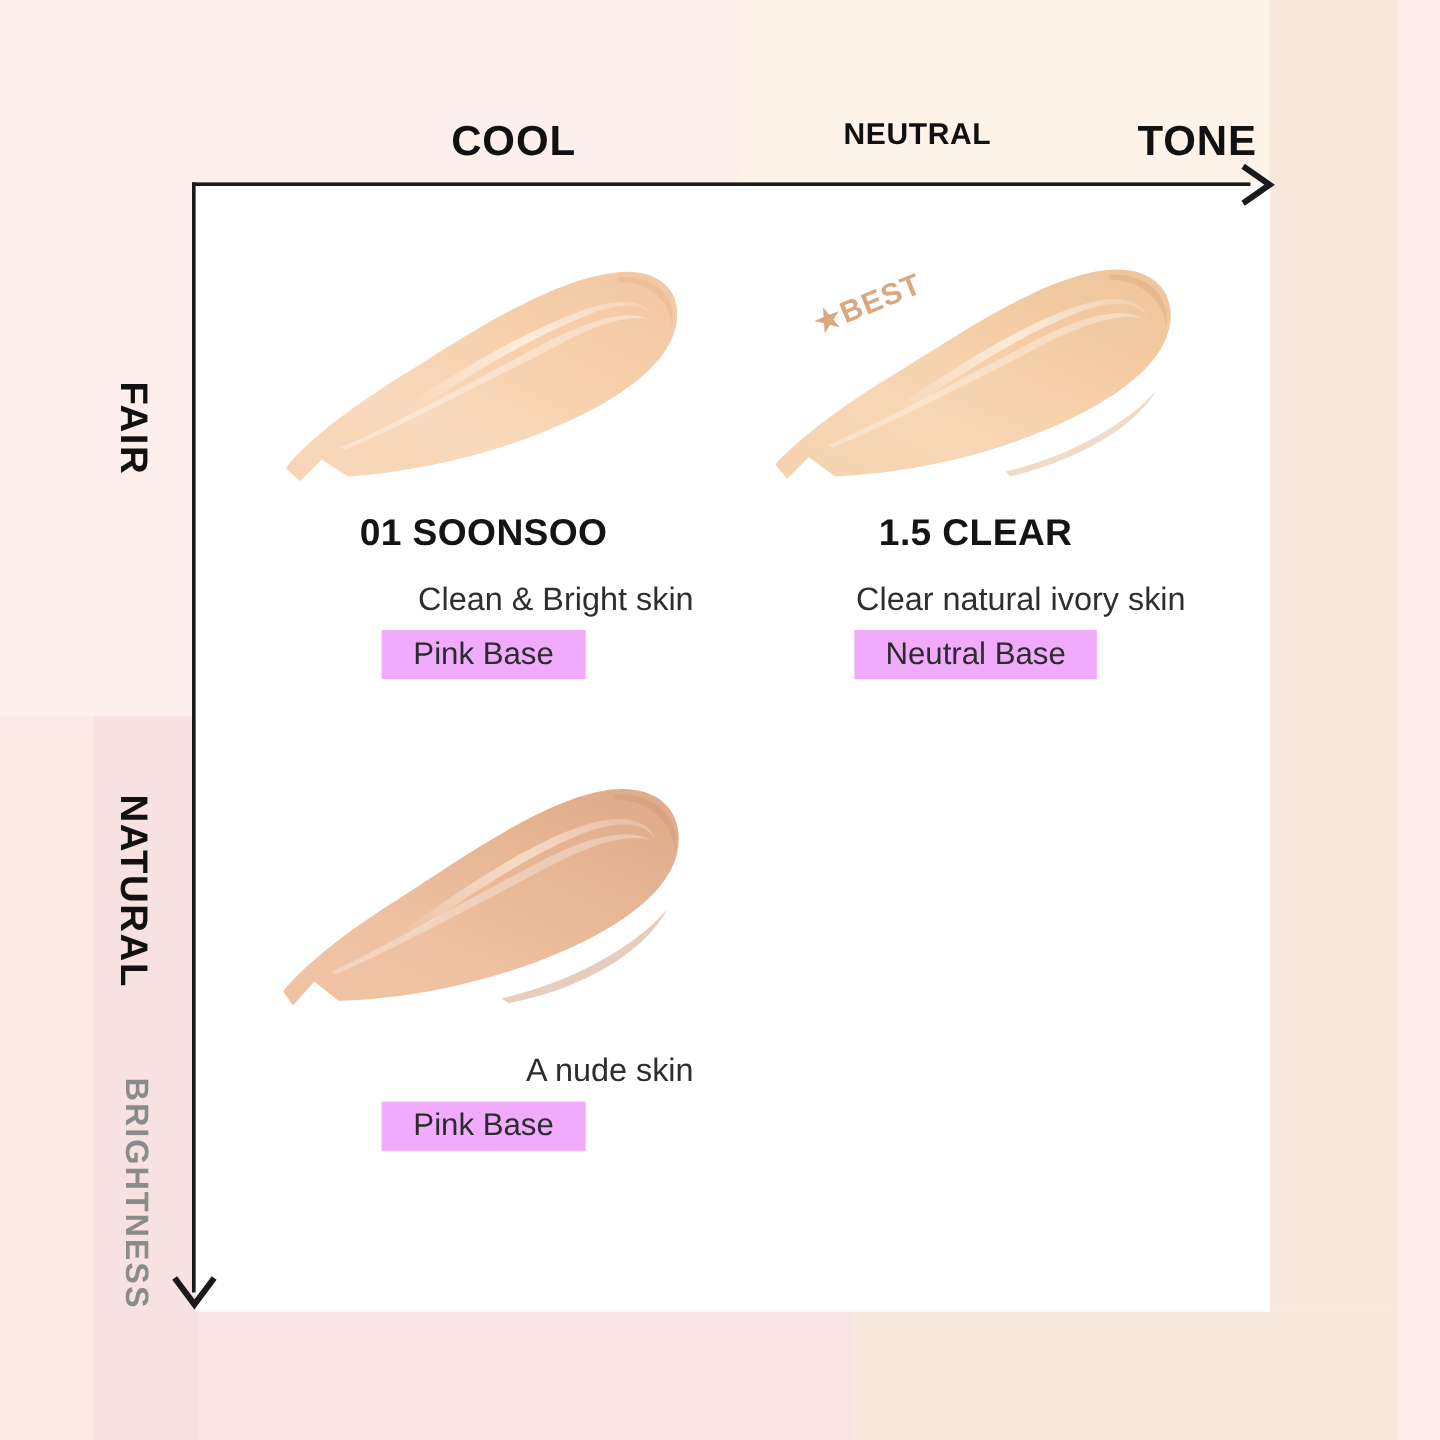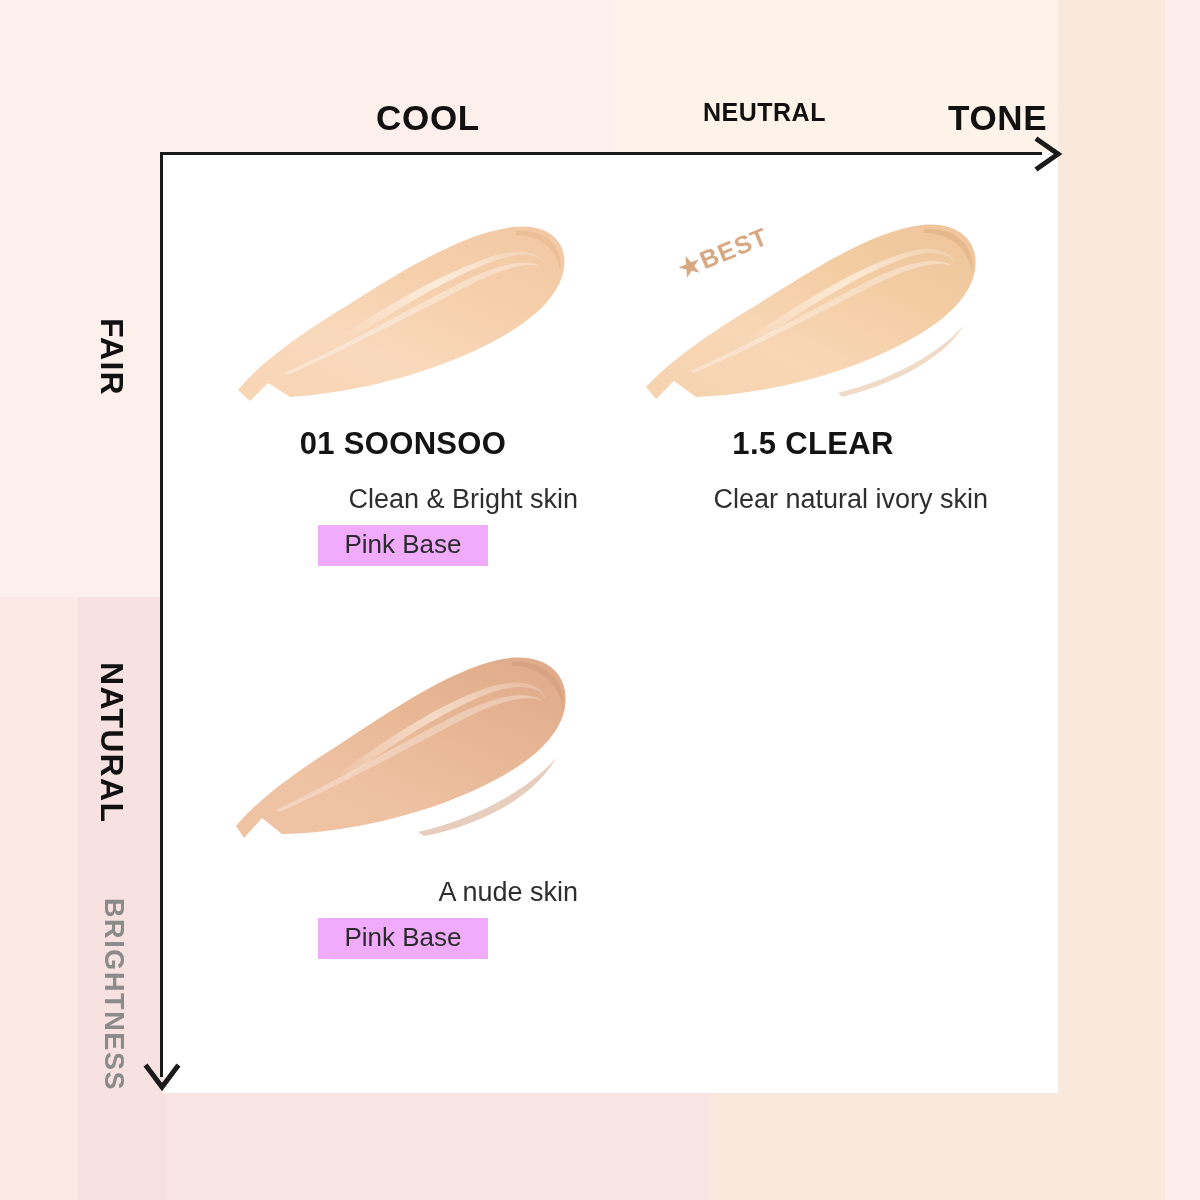--- a/index.html
+++ b/index.html
@@ -265,20 +265,23 @@
                  C 313 47, 291 44, 264 54 C 216 72, 160 108, 118 138 Z" fill="url(#gClearHi)" opacity="0.9"></path>
         <path d="M56 168 C 108 146, 178 110, 236 80 C 272 62, 300 55, 315 61
                  C 298 50, 266 58, 230 76 C 172 106, 102 144, 52 166 Z" fill="#ffffff" opacity="0.33"></path>
         <path d="M286 24 C 318 22, 338 42, 334 68 C 332 46, 314 28, 286 28 Z" fill="#e2ad7f" opacity="0.55"></path>
         <path d="M200 188 C 250 176, 300 150, 326 120 C 306 154, 254 180, 204 192 Z" fill="#d9a275" opacity="0.4"></path>
       </svg>
       <div class="best-badge">★BEST</div>
     </div>
     <div class="product-name">1.5  CLEAR</div>
     <div class="product-desc">Clear natural ivory skin</div>
+    <div class="base-row">
+      <span class="base-tag">Neutral Base</span>
+    </div>
   </div>
 
   <div class="cell" id="cell-nude">
     <div class="swatch-wrap">
       <svg class="swatch-svg" viewBox="0 0 350 215" aria-hidden="true">
         <defs>
           <linearGradient id="gNude" x1="0%" y1="100%" x2="85%" y2="0%">
             <stop offset="0%" stop-color="#eec3a4"></stop>
             <stop offset="35%" stop-color="#eec1a2"></stop>
             <stop offset="70%" stop-color="#e7b694"></stop>

